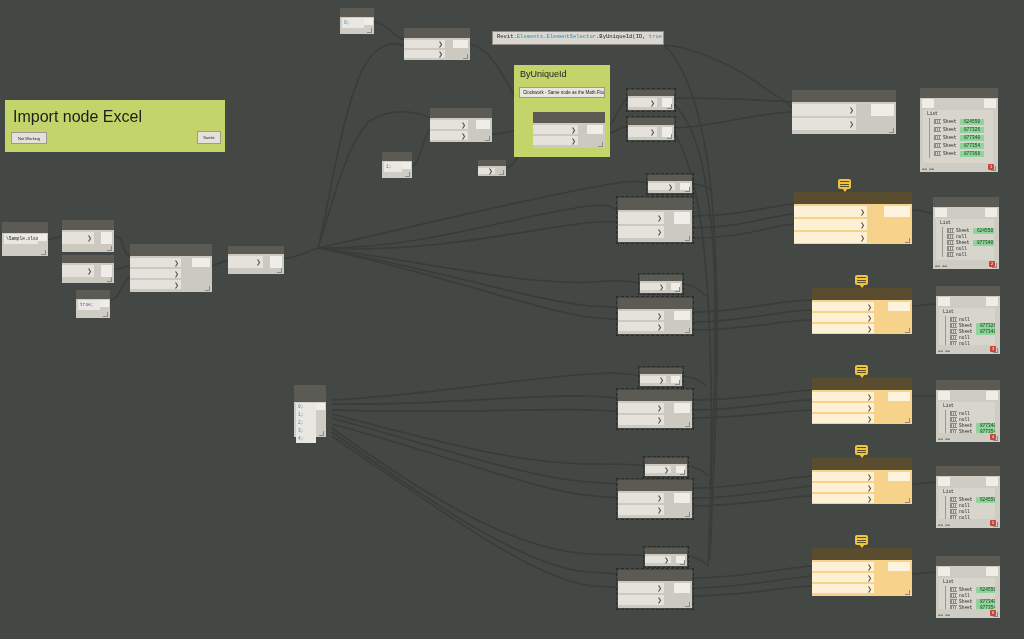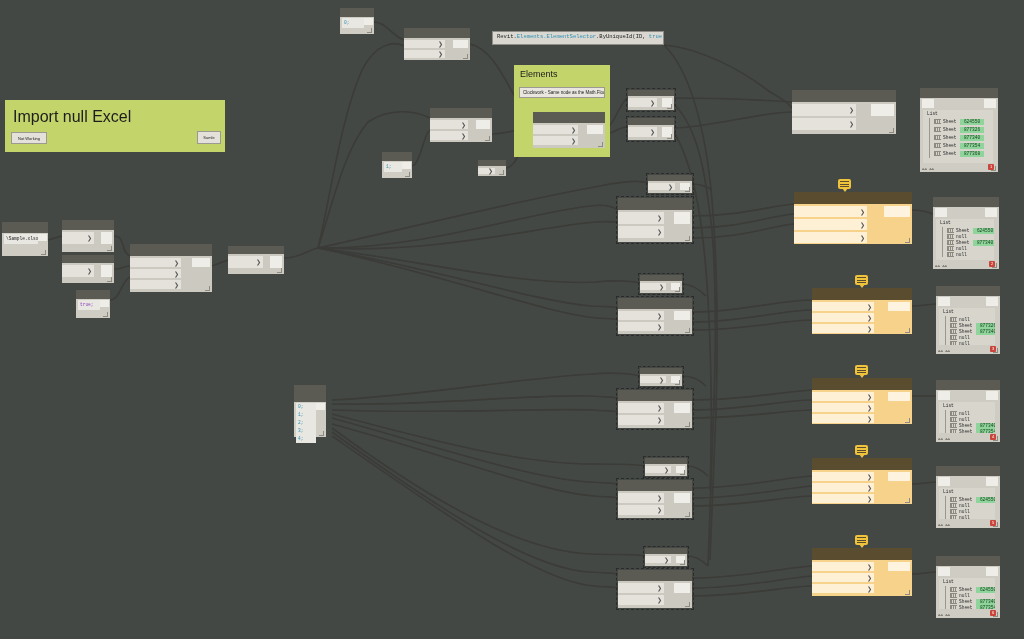--- a/index.html
+++ b/index.html
@@ -250,26 +250,26 @@
       <path d="M 692,588 C 744,588 784,578 812,576" fill="none" stroke="#3b3b38" stroke-width="1.6"></path>
       <path d="M 692,596 C 748,596 786,586 812,586" fill="none" stroke="#3b3b38" stroke-width="1.6"></path>
       <path d="M 912,574 C 922,574 930,572 936,572" fill="none" stroke="#3b3b38" stroke-width="1.6"></path>
       <path d="M 674,104 C 700,130 706,180 712,230 C 716,280 716,340 714,400 C 712,460 710,520 708,566" fill="none" stroke="#3b3b38" stroke-width="1.6"></path>
       <path d="M 664,45 C 690,70 706,130 712,200 C 718,270 718,340 716,410 C 714,470 712,520 710,560" fill="none" stroke="#3b3b38" stroke-width="1.6"></path>
       <path d="M 674,132 C 696,170 704,230 708,300 C 712,370 712,430 710,490" fill="none" stroke="#3b3b38" stroke-width="1.6"></path>
     </svg>
 
   <div id="groups-layer">
       <div class="group" style="left: 5px; top: 100px; width: 220px; height: 52px; background: rgb(195, 212, 106);">
-        <div class="group-title" style="left: 8px; top: 8px; font-size: 16px;">Import null Excel</div>
+        <div class="group-title" style="left: 8px; top: 8px; font-size: 16px;">Import node Excel</div>
         <div class="gbtn" style="left: 6px; top: 32px; width: 36px; height: 12px;">Not Working</div>
         <div class="gbtn" style="left: 192px; top: 31px; width: 24px; height: 13px;">Samle</div>
       </div>
       <div class="group" style="left: 514px; top: 65px; width: 96px; height: 92px; background: rgb(195, 212, 106);">
-        <div class="group-title" style="left: 6px; top: 4px; font-size: 9px;">Elements</div>
+        <div class="group-title" style="left: 6px; top: 4px; font-size: 9px;">ByUniqueId</div>
         <div class="note" style="left: 5px; top: 22px; width: 86px; height: 11px;">Clockwork - Same node as the Math.Floor+</div>
       </div>
     </div>
   <div id="nodes-layer">
       <div class="node" style="left: 62px; top: 220px; width: 52px; height: 32px;">
         <div class="hdr" style="height: 10px;"></div>
         <div class="body" style="top: 10px;"></div>
         <div class="port-row" style="top: 12px; width: 32px; height: 12px;">
           <span class="chev">❯</span>
         </div>

